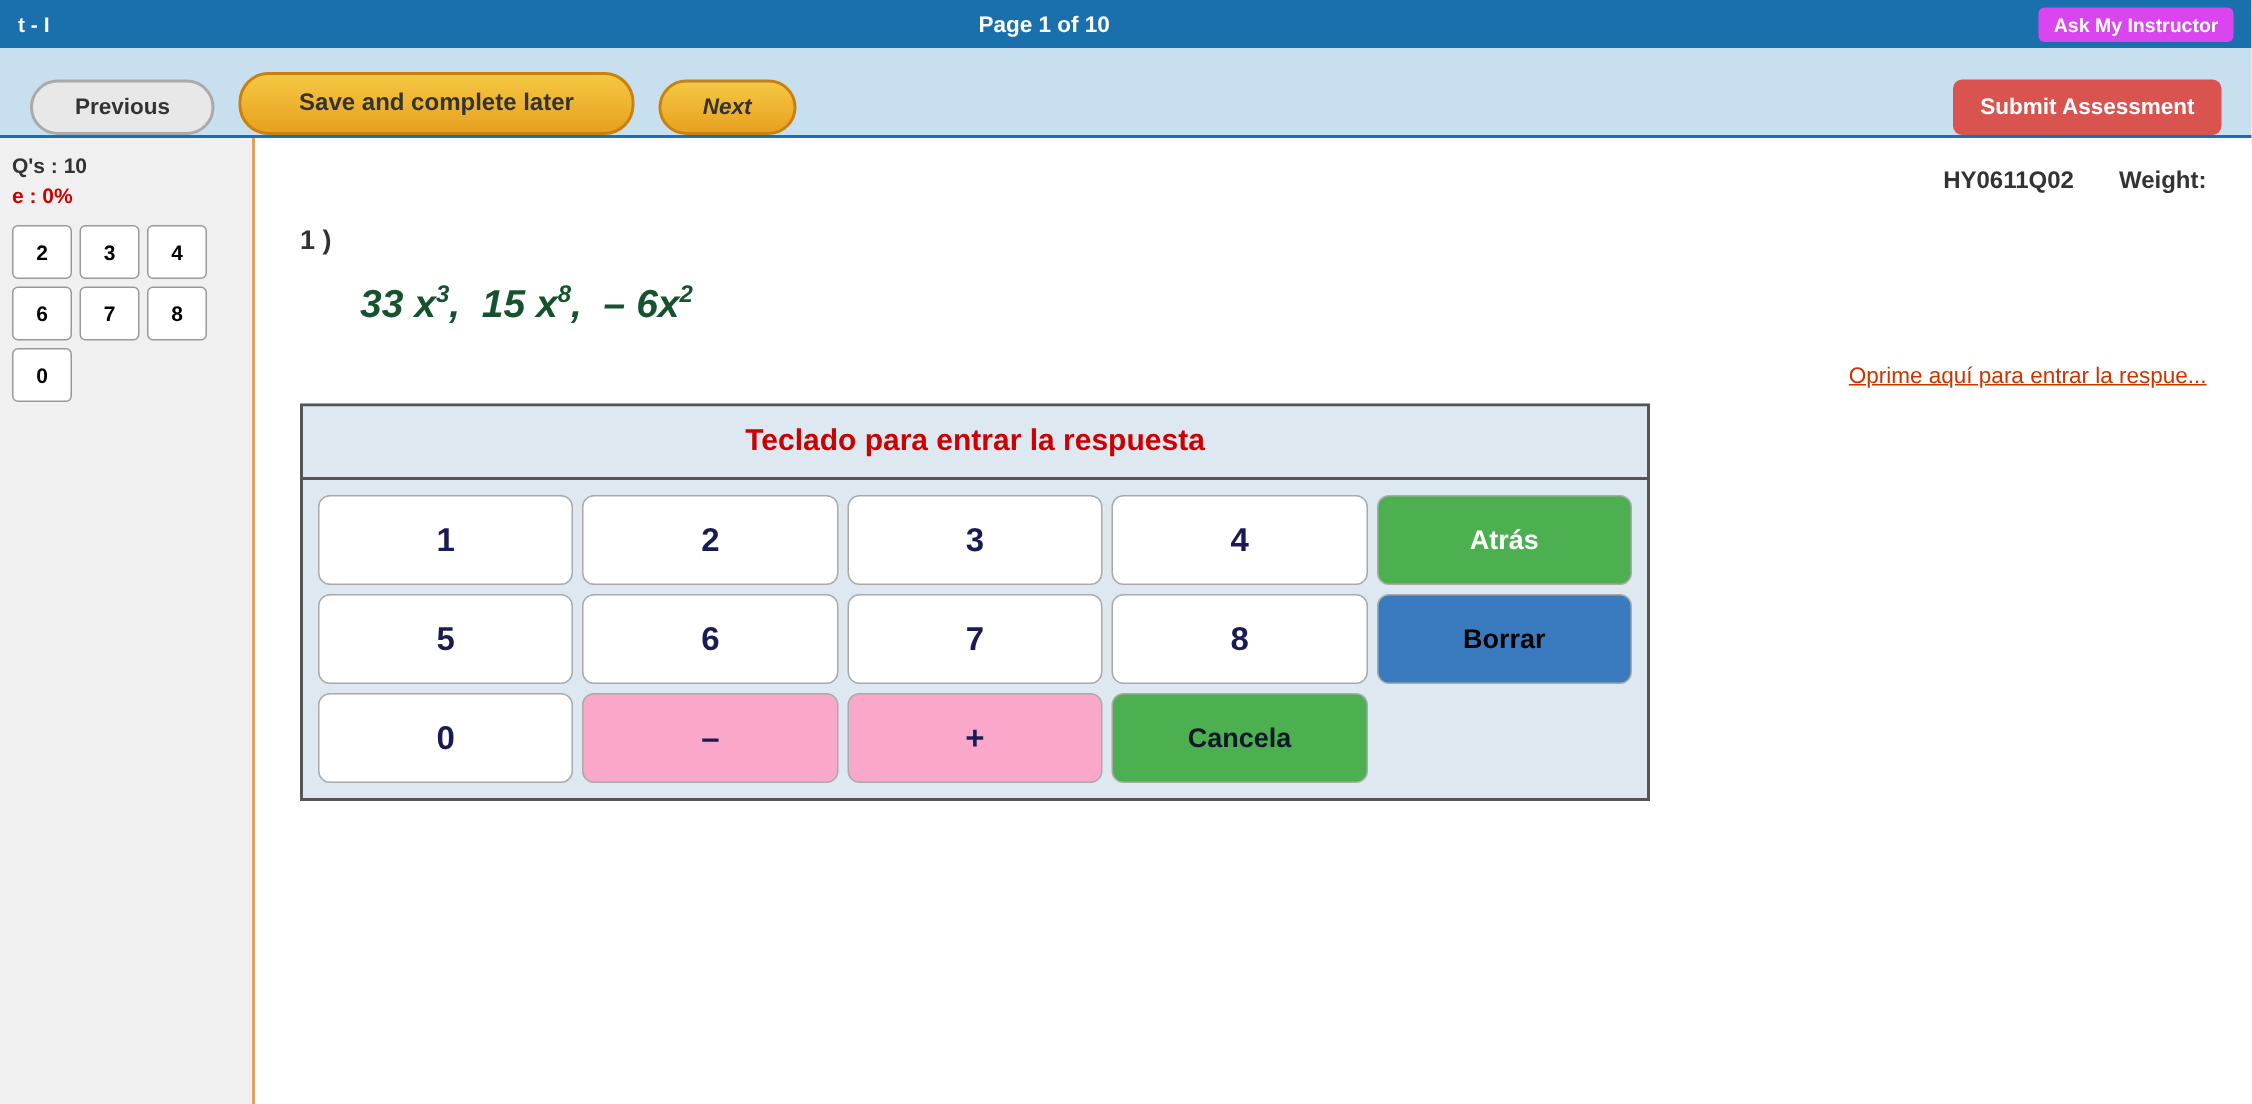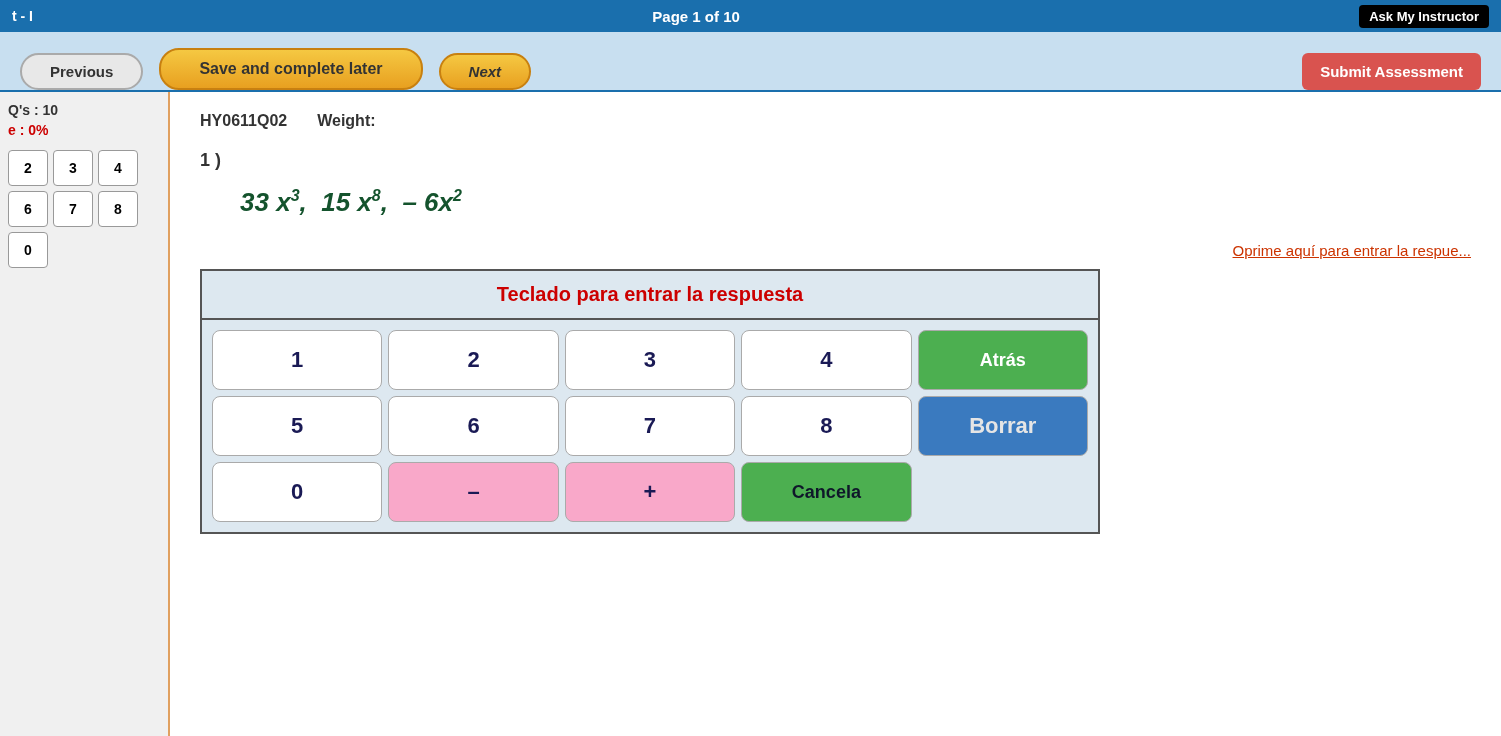--- a/index.html
+++ b/index.html
@@ -25,21 +25,21 @@
     }
     .top-bar-title {
       color: white;
     }
     .top-bar-center {
       color: white;
       font-size: 15px;
       font-weight: bold;
     }
     .ask-instructor-btn {
-      background: #000000;
+      background: #d946ef;
       color: white;
       border: none;
       border-radius: 4px;
       padding: 4px 10px;
       font-size: 13px;
       font-weight: bold;
       cursor: pointer;
     }
 
     
@@ -136,21 +136,21 @@
     .content-area {
       flex: 1;
       padding: 20px 30px;
       overflow-y: auto;
       background: white;
     }
 
     
     .content-header {
       display: flex;
-      justify-content: flex-start;
+      justify-content: flex-end;
       align-items: center;
       margin-bottom: 20px;
       font-size: 15px;
       color: #333;
       gap: 30px;
     }
     .question-id {
       font-weight: bold;
       font-size: 16px;
     }
@@ -232,22 +232,22 @@
       cursor: pointer;
       text-align: center;
     }
     .key-btn.action {
       background: #4caf50;
       color: white;
       font-size: 18px;
     }
     .key-btn.action-blue {
       background: #3a7abf;
-      color: #e5e5e5;
-      font-size: 22px;
+      color: #000000;
+      font-size: 18px;
     }
     .key-btn.action-green-cancel {
       background: #4caf50;
       color: #0f172a;
       font-size: 18px;
     }
     .key-btn.pink {
       background: #f9a8c9;
     }
   </style>

